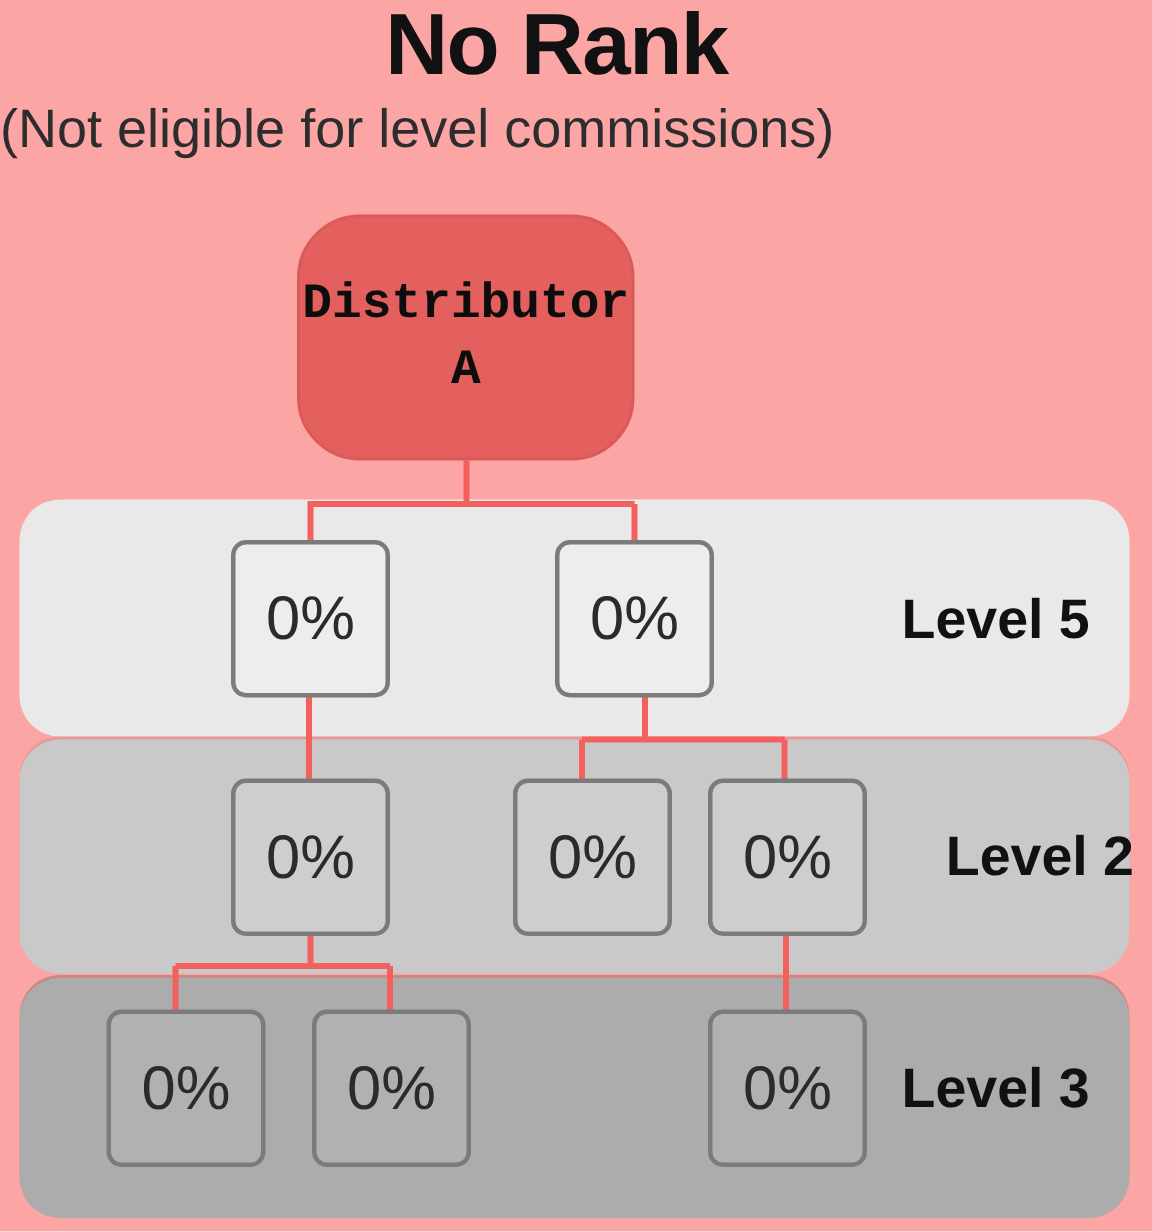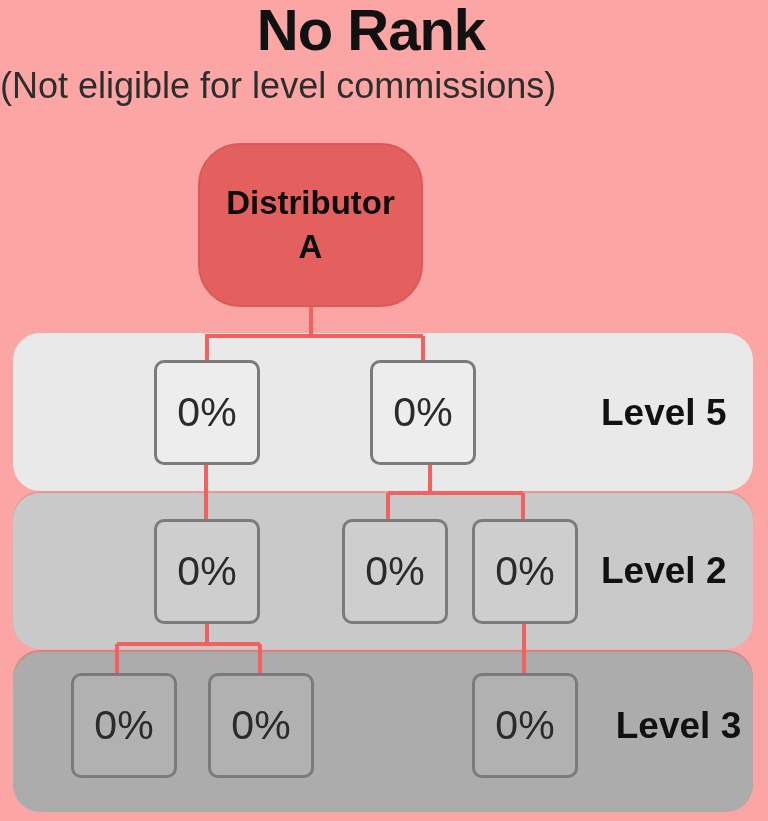--- a/index.html
+++ b/index.html
@@ -23,21 +23,21 @@
   }
   .band{position:absolute;left:13px;width:740px;border-radius:27px;}
   .band1{top:333px;height:158px;background:var(--band-level1);}
   .band2{top:493px;height:156px;background:var(--band-level2);box-shadow:0 -2px 0 rgba(0,0,0,0.08);}
   .band3{top:652px;height:160px;background:var(--band-level3);box-shadow:0 -2px 0 rgba(0,0,0,0.18);}
   .connectors{position:absolute;top:0;left:0;width:768px;height:821px;}
   .connectors path{stroke:var(--connector);stroke-width:4;fill:none;}
   .root-node{
     position:absolute;left:198px;top:143px;width:225px;height:164px;
     background:var(--root-fill);border:2px solid var(--root-border);border-radius:42px;
-    box-sizing:border-box;display:flex;align-items:center;justify-content:center;
+    box-sizing:border-box;display:flex;align-items:center;justify-content:center;font-family:Liberation Mono, monospace;
   }
   .root-label{font-size:33px;font-weight:800;line-height:44px;text-align:center;color:#0d0d0d;}
   .root-label span{display:block;}
   .node{
     position:absolute;width:106px;height:105px;box-sizing:border-box;
     border:3px solid var(--box-border);border-radius:10px;
     display:flex;align-items:center;justify-content:center;
     font-size:41px;font-weight:300;color:#2b2b2b;
   }
   .node.l1{background:var(--box-fill-level1);}
@@ -48,22 +48,22 @@
   .p-l2a{left:154px;top:519px;}
   .p-l2b{left:342px;top:519px;}
   .p-l2c{left:472px;top:519px;}
   .p-l3a{left:71px;top:673px;}
   .p-l3b{left:208px;top:673px;}
   .p-l3c{left:472px;top:673px;}
   .lvl-label{
     position:absolute;left:601px;width:155px;font-size:37px;font-weight:800;color:#111;
   }
   .lab1{top:392px;}
-  .lab2{top:550px;}
-  .lab3{top:705px;text-align:center;}
+  .lab2{top:550px;text-align:right;}
+  .lab3{top:705px;}
 </style>
 </head>
 <body>
 
 <div class="stage">
 
   <h1 class="title">No Rank</h1>
   <div class="subtitle">(Not eligible for level commissions)</div>
 
   <div class="band band1"></div>

